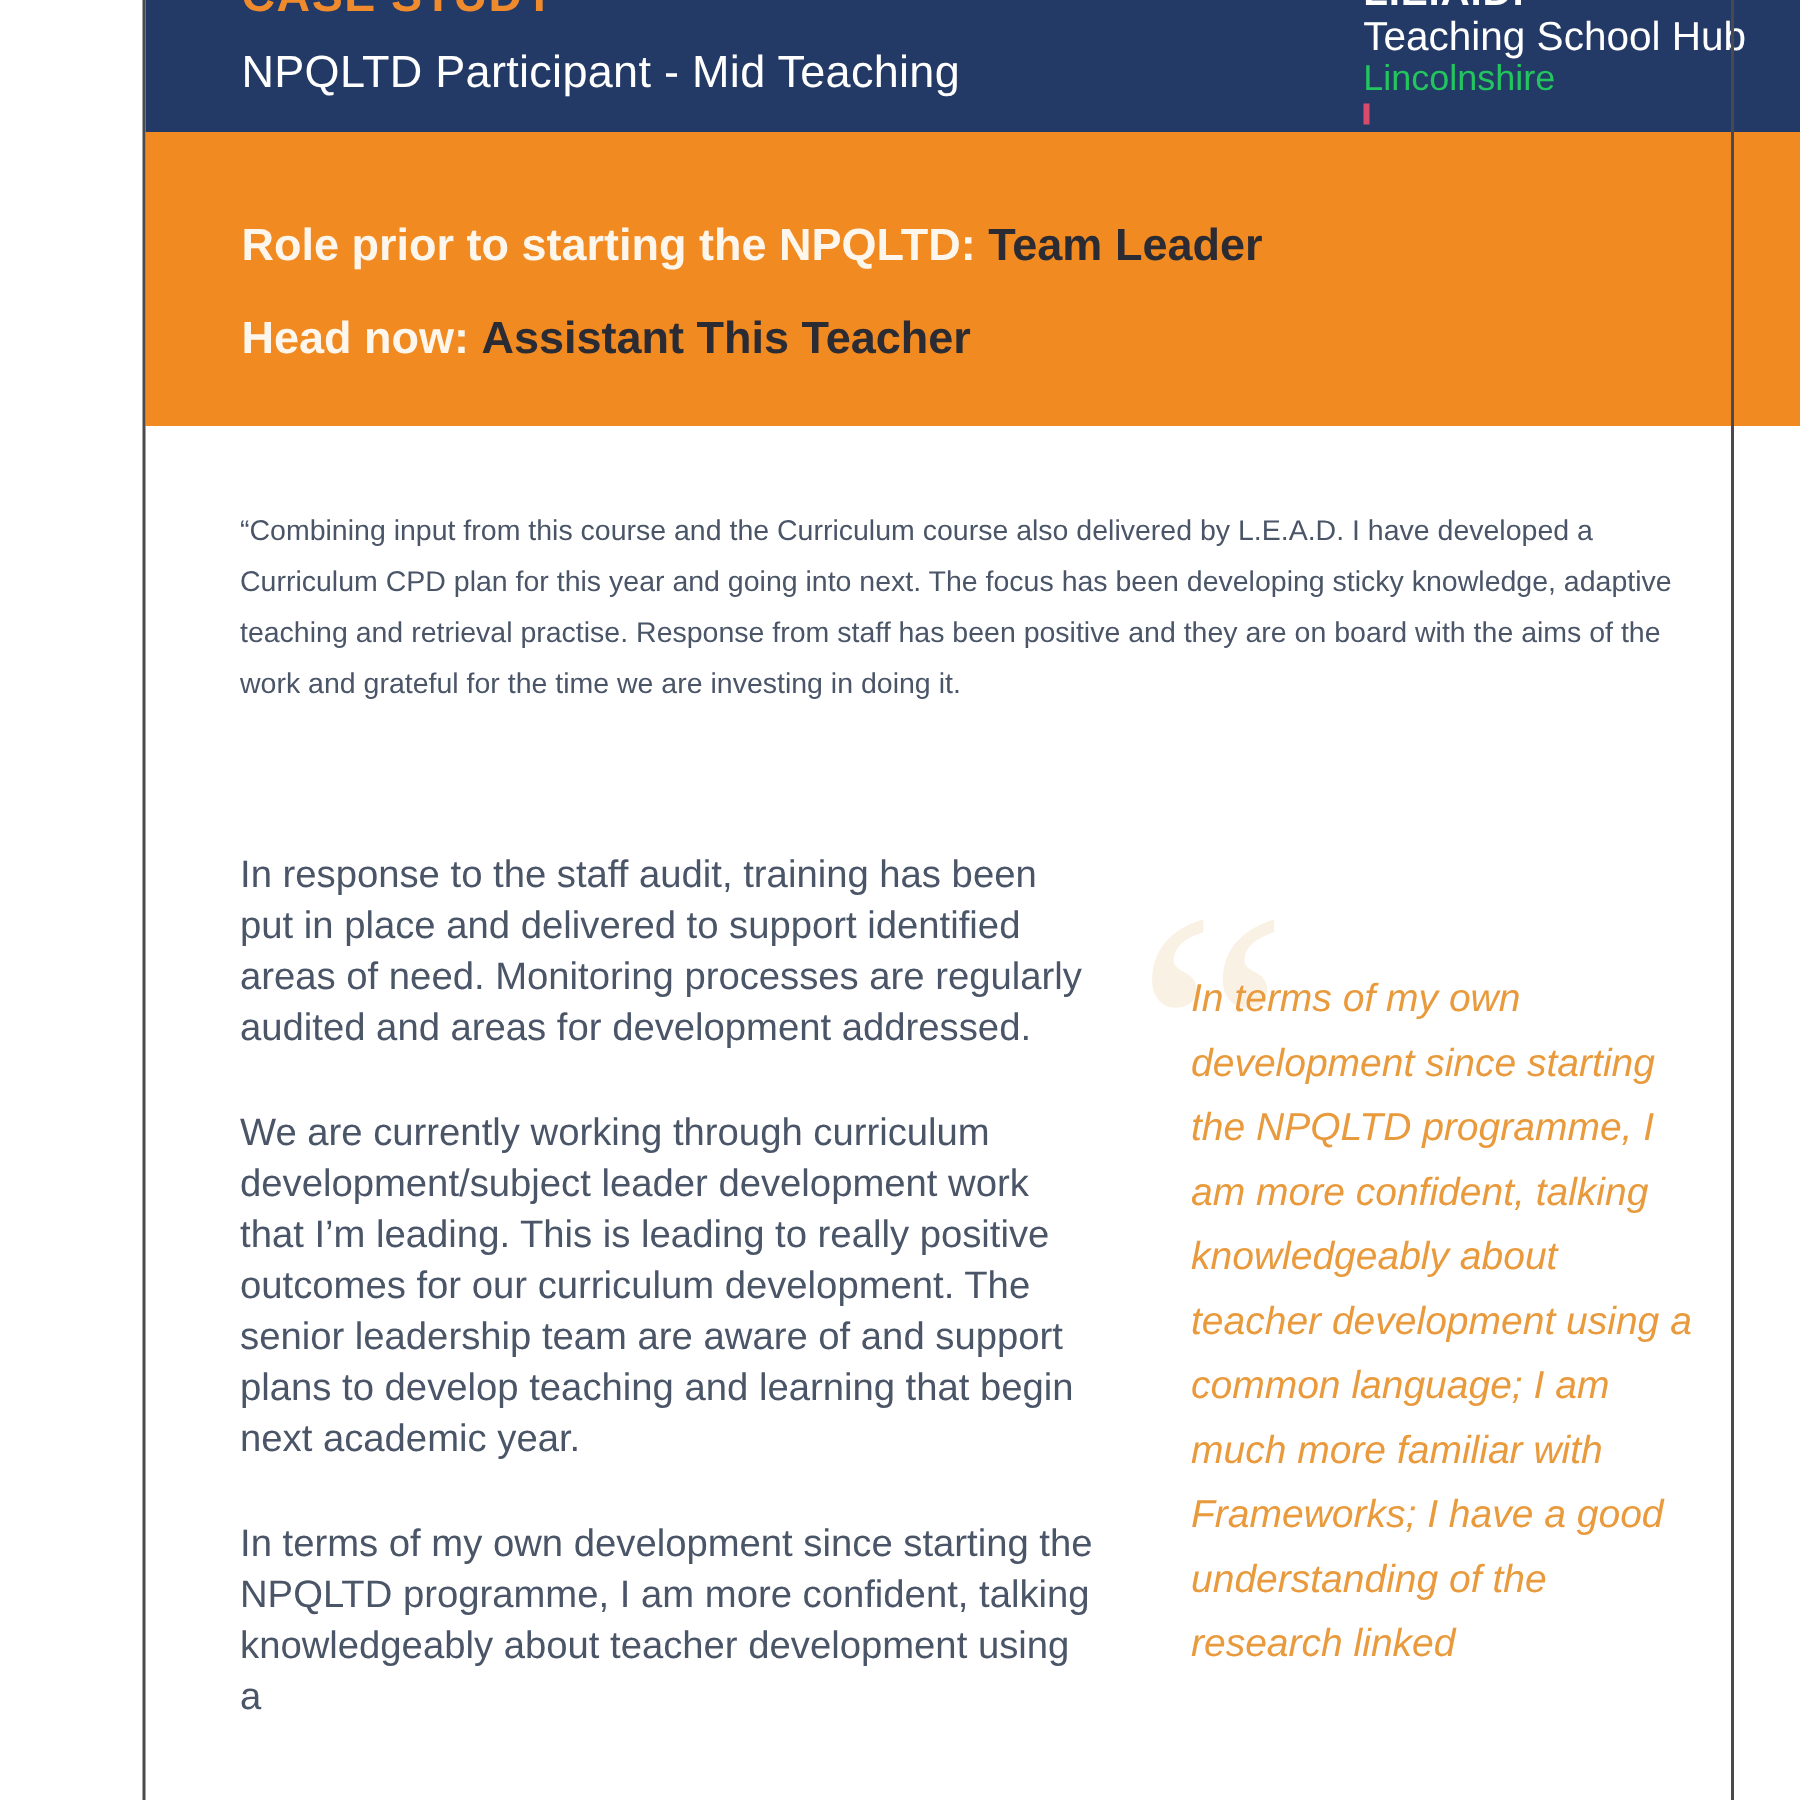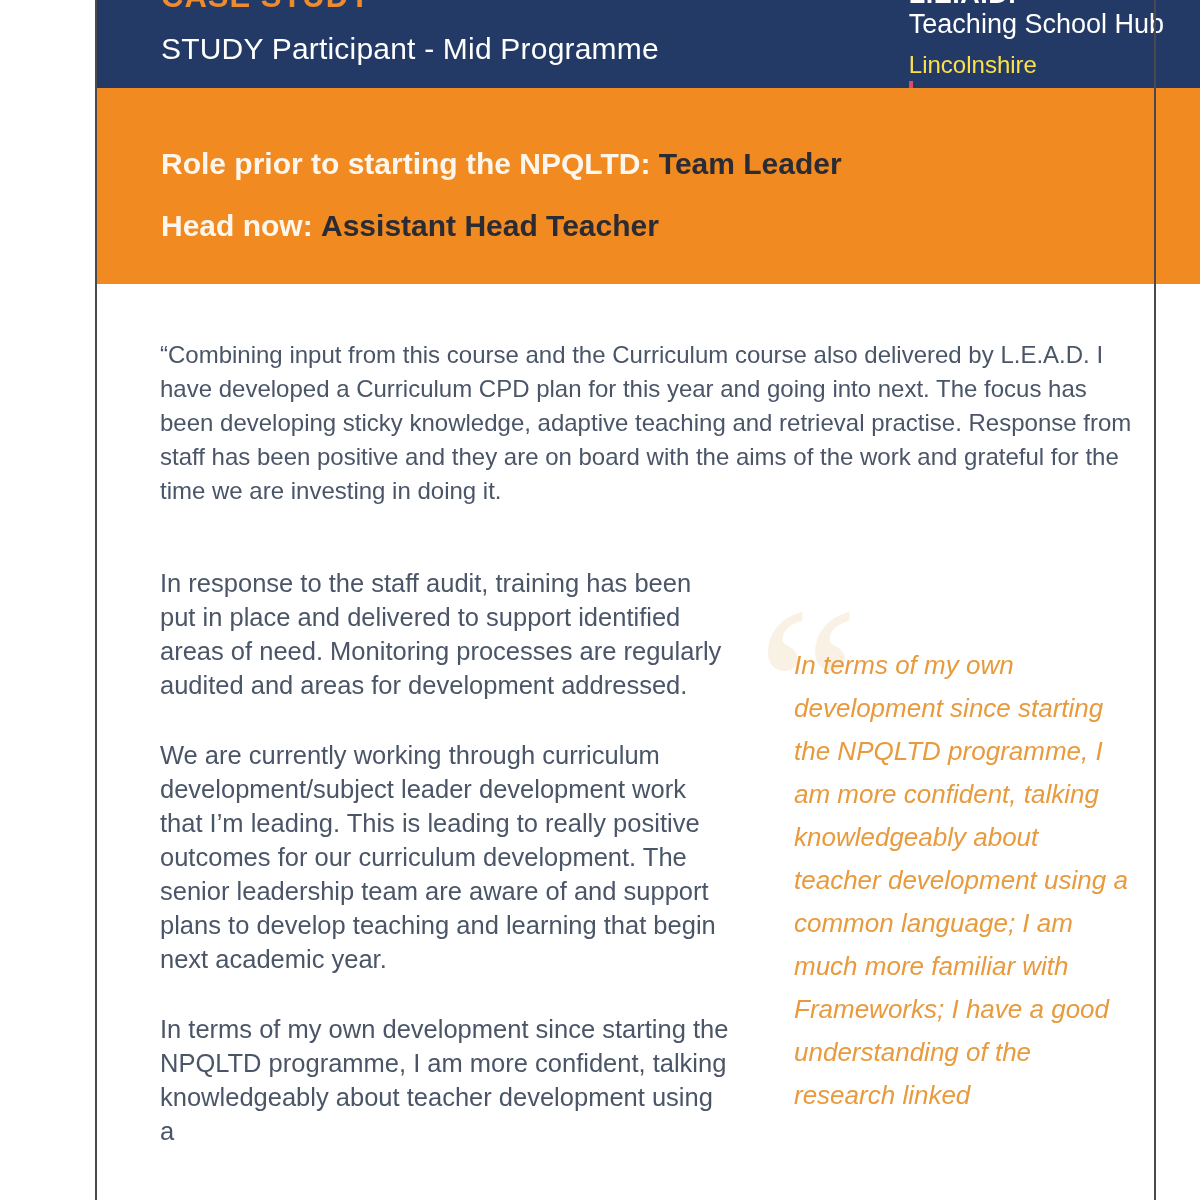--- a/index.html
+++ b/index.html
@@ -90,23 +90,23 @@
   #logo-hub {
     font-size: 27px;
     font-weight: 400;
     color: #ffffff;
     white-space: nowrap;
     margin-top: 2px;
   }
   #logo-region {
     font-size: 24px;
     font-weight: 400;
-    color: #fde047;
-    white-space: nowrap;
-    margin-top: 13px;
+    color: #22c55e;
+    white-space: nowrap;
+    margin-top: 1px;
   }
   #logo-rule {
     width: 4px;
     height: 14px;
     background: #d94b6b;
     margin-top: 4px;
   }
 
   
   #role-band {
@@ -160,21 +160,21 @@
     z-index: 1;
     pointer-events: none;
     user-select: none;
   }
 
   #lead-para {
     position: absolute;
     left: 63px;
     top: 54px;
     width: 985px;
-    font-size: 24px;
+    font-size: 19px;
     line-height: 34px;
     color: #4a5568;
     z-index: 2;
   }
 
   #left-column {
     position: absolute;
     left: 63px;
     top: 282px;
     width: 570px;
@@ -202,38 +202,38 @@
 </head>
 <body>
 
 <div id="page">
 
   <div class="page-rule left"></div>
   <div class="page-rule right"></div>
 
   <div id="header-band">
     <div id="case-study-label">CASE STUDY</div>
-    <div id="header-subtitle">STUDY Participant - Mid Programme</div>
+    <div id="header-subtitle">NPQLTD Participant - Mid Teaching</div>
 
     <div id="logo-block">
       <div id="logo-lead">L.E.A.D.</div>
       <div id="logo-hub">Teaching School Hub</div>
       <div id="logo-region">Lincolnshire</div>
       <div id="logo-rule"></div>
     </div>
   </div>
 
   <div id="role-band">
     <div class="role-line one">
       <span class="role-label">Role prior to starting the NPQLTD:</span>
       <span class="role-value">Team Leader</span>
     </div>
     <div class="role-line two">
       <span class="role-label">Head now:</span>
-      <span class="role-value">Assistant Head Teacher</span>
+      <span class="role-value">Assistant This Teacher</span>
     </div>
   </div>
 
   <div id="body-area">
 
     <div id="quote-watermark">“</div>
 
     <div id="lead-para">“Combining input from this course and the Curriculum course also delivered by L.E.A.D. I have developed a Curriculum CPD plan for this year and going into next.  The focus has been developing sticky knowledge, adaptive teaching and retrieval practise.  Response from staff has been positive and they are on board with the aims of the work and grateful for the time we are investing in doing it.</div>
 
     <div id="left-column">

